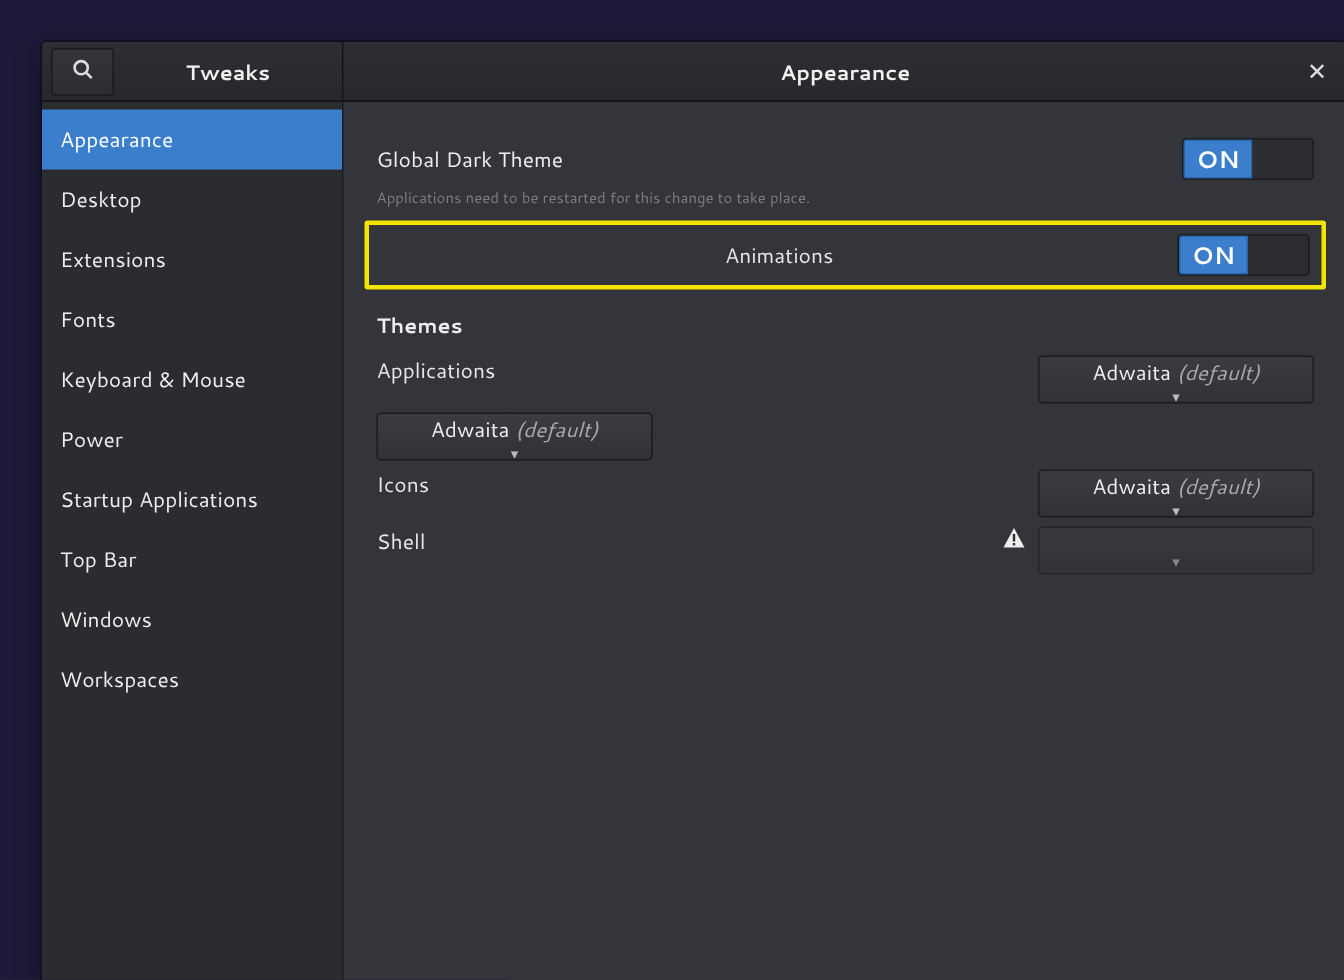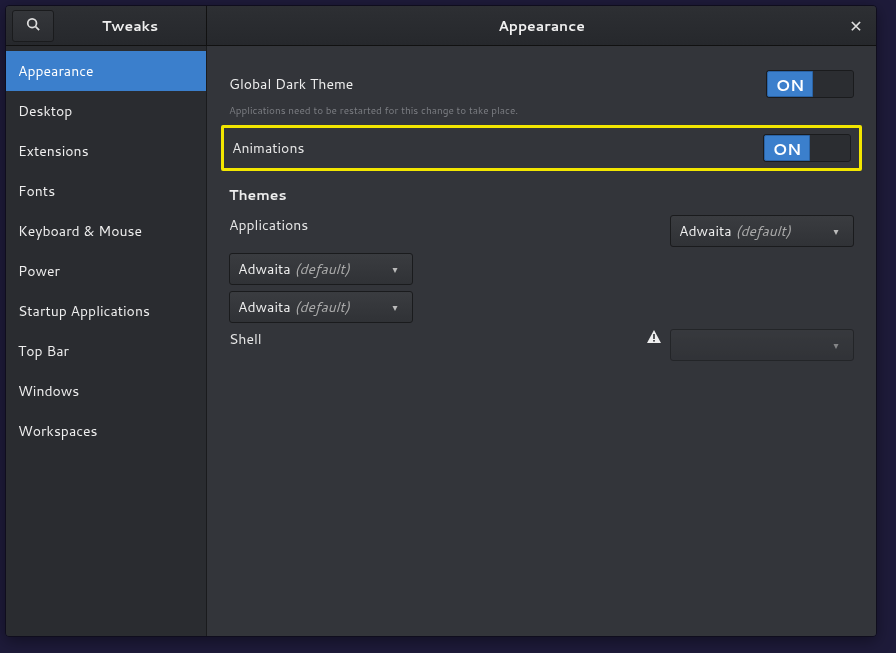--- a/index.html
+++ b/index.html
@@ -1,16 +1,16 @@
 <!DOCTYPE html>
 <html><head>
 <meta charset="utf-8">
 <style>
   html,body{margin:0;padding:0;background:#1e1b3a;font-family:"Cantarell","Segoe UI",sans-serif;font-size:14px;color:#e6e6e6;}
-  .window{width:896px;height:653px;margin:0 auto;box-sizing:border-box;padding:5px;}
+  .window{width:896px;height:653px;margin:0 auto;box-sizing:border-box;padding:27px;}
   .frame{width:870px;height:630px;display:flex;flex-direction:column;border:1px solid rgba(0,0,0,.5);border-radius:4px;overflow:hidden;box-shadow:0 4px 16px rgba(0,0,0,.4);}
   .titlebar{display:flex;height:40px;flex:0 0 40px;}
   .tb-left{width:200px;display:flex;align-items:center;background:linear-gradient(#2d2f33,#26282c);border-bottom:1px solid #111;border-right:1px solid #111;}
   .tb-right{flex:1;display:flex;align-items:center;background:linear-gradient(#2d2f33,#26282c);border-bottom:1px solid #111;position:relative;}
   .search-btn{width:40px;height:30px;margin-left:6px;border:1px solid #1a1b1d;border-radius:3px;background:linear-gradient(#34363a,#2b2d31);display:flex;align-items:center;justify-content:center;cursor:pointer;}
   .search-btn svg{stroke:#ddd;}
   .tb-left-title{flex:1;text-align:center;font-weight:700;color:#f0f0f0;}
   .tb-right-title{flex:1;text-align:center;font-weight:700;color:#f0f0f0;}
   .close-btn{position:absolute;right:10px;top:0;bottom:0;margin:auto;height:20px;width:20px;display:flex;align-items:center;justify-content:center;cursor:pointer;color:#ddd;font-size:16px;line-height:1;}
   .body{flex:1;display:flex;min-height:0;}
@@ -19,25 +19,25 @@
   .sb-item.active{background:#3b7fcc;color:#fff;}
   .content{flex:1;background:#33353a;overflow:auto;}
   .inner{padding:20px 22px;}
   .row{display:flex;align-items:center;min-height:36px;gap:15px;}
   .row .label{flex:1;color:#eee;}
   .hint{color:#7b7d82;font-size:10px;margin-top:1px;margin-bottom:8px;}
   .switch{width:86px;height:26px;border-radius:3px;border:1px solid #1a1b1d;background:#25272b;display:flex;cursor:pointer;}
   .switch-on{flex:1;display:flex;align-items:center;justify-content:center;background:#3b7fcc;color:#fff;font-weight:700;font-size:16px;border-radius:2px 0 0 2px;border:1px solid #2a63a5;}
   .switch-off{width:40px;background:#2b2d31;border-radius:0 2px 2px 0;}
   .highlight-box{border:3px solid #f2e600;border-radius:2px;padding:6px 8px;margin:2px -8px 14px -8px;display:flex;align-items:center;}
-  .highlight-box .label{flex:1;}
+  .highlight-box .label{flex:1;text-align:center;}
   .section-head{font-weight:700;color:#eee;margin:6px 0 10px 0;}
   .theme-row{display:flex;align-items:flex-start;height:38px;}
   .theme-row .tlabel{flex:1;}
-  .combo{width:166px;height:30px;border:1px solid #1a1b1d;border-radius:3px;background:linear-gradient(#3a3c40,#303236);display:flex;align-items:center;padding:0 8px;cursor:pointer;position:relative;}
+  .combo{width:166px;height:30px;border:1px solid #1a1b1d;border-radius:3px;background:linear-gradient(#3a3c40,#303236);display:flex;align-items:center;padding:0 8px;cursor:pointer;position:relative;flex-direction:column;}
   .combo.disabled{opacity:.6;cursor:default;}
   .combo-text{flex:1;color:#eee;}
   .combo-def{color:#aaa;font-style:italic;}
   .combo-caret{width:18px;text-align:center;color:#bbb;font-size:10px;}
   .warn-icon{margin-right:8px;display:flex;align-items:center;}
 </style>
 </head>
 <body>
 
 <div class="window">
@@ -106,20 +106,21 @@
                   <span class="combo-caret">▾</span>
                 </div>
               </div>
               <div class="theme-row">
                 <div class="combo">
                   <span class="combo-text">Adwaita <span class="combo-def">(default)</span></span>
                   <span class="combo-caret">▾</span>
                 </div>
               </div>
               <div class="theme-row">
+                <div class="tlabel">Icons</div>
                 <div class="combo">
                   <span class="combo-text">Adwaita <span class="combo-def">(default)</span></span>
                   <span class="combo-caret">▾</span>
                 </div>
               </div>
               <div class="theme-row">
                 <div class="tlabel">Shell</div>
                 <span class="warn-icon">
                   <svg width="16" height="16" viewBox="0 0 16 16">
                     <path fill="#eee" d="M8 1 L15 14 H1 Z"></path>

